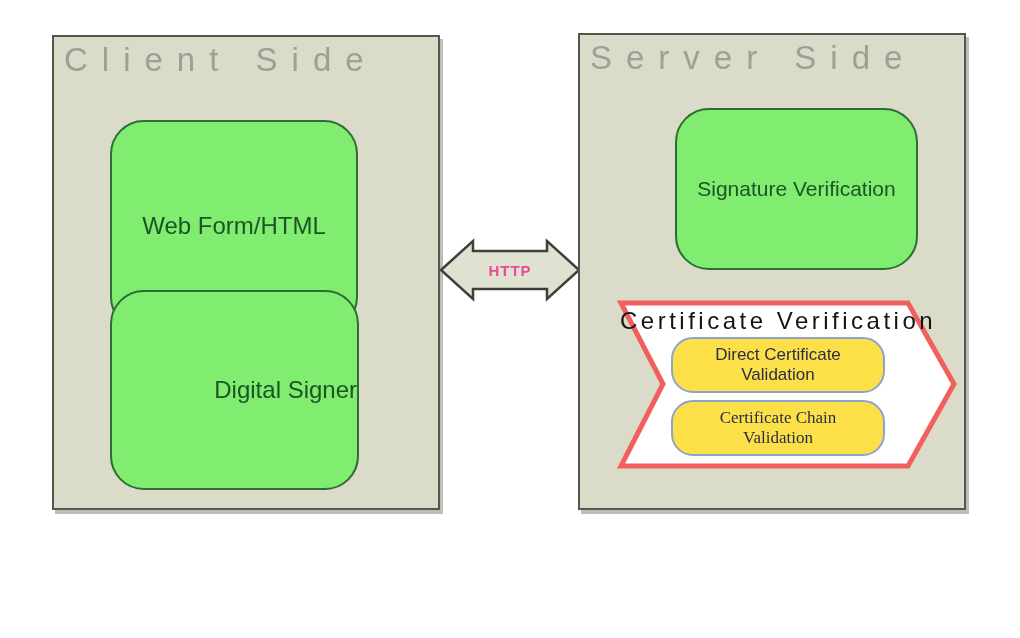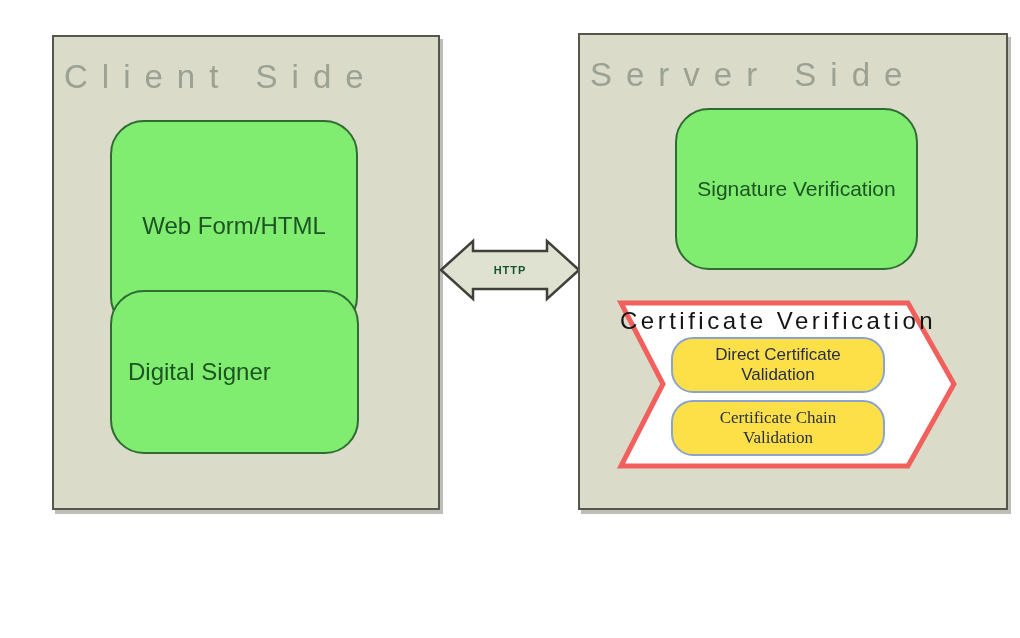--- a/index.html
+++ b/index.html
@@ -12,46 +12,45 @@
     font-family: "Liberation Sans", sans-serif;
     overflow: hidden;
   }
   .panel {
     position: absolute;
     background: #dadcc9;
     border: 2px solid #55564c;
     box-shadow: 3px 4px 0 rgba(110,110,100,0.45);
   }
   .panel-client { left: 52px; top: 35px; width: 388px; height: 475px; }
-  .panel-server { left: 578px; top: 33px; width: 430px; height: 477px; }
+  .panel-server { left: 578px; top: 33px; width: 388px; height: 477px; }
   .panel-title {
     font-size: 33px;
     letter-spacing: 14px;
     color: #9ba193;
-    padding: 21px 0 0 10px;
+    padding: 4px 0 0 10px;
     white-space: nowrap;
     overflow: hidden;
   }
   .green-box {
     position: absolute;
     background: #80ec70;
     border: 2px solid #2e6c33;
     border-radius: 34px;
     display: flex;
     align-items: center;
     justify-content: center;
     color: #1c5423;
     font-size: 24px;
     text-align: center;
   }
   .box-webform { left: 56px; top: 83px; width: 248px; height: 211px; }
   .box-signer {
-    left: 56px; top: 253px; width: 249px; height: 164px;
-    justify-content: flex-start;
-    padding-left: 16px;
+    left: 56px; top: 253px; width: 249px; height: 200px;
+    justify-content: flex-end;
     text-align: left;
   }
   .box-signature { left: 58px; top: 73px; width: 243px; height: 162px; font-size: 21px; margin-left: 37px; }
 
   .chevron-wrap {
     position: absolute;
     left: 31px; top: 263px;
     width: 348px; height: 173px;
   }
   .chevron-wrap svg { position: absolute; left: 0; top: 0; width: 100%; height: 100%; }
@@ -87,24 +86,24 @@
     left: 438px; top: 236px;
     width: 144px; height: 68px;
   }
   .connector svg { position: absolute; left: 0; top: 0; width: 100%; height: 100%; }
   .connector-label {
     position: absolute;
     left: 0; top: 0; width: 100%; height: 100%;
     display: flex;
     align-items: center;
     justify-content: center;
-    font-size: 11px;
+    font-size: 15px;
     font-weight: bold;
     letter-spacing: 1px;
-    color: #14532d;
+    color: #ec4899;
   }
 </style>
 </head>
 <body>
 
 <div class="canvas">
 
   <section class="panel panel-client">
     <div class="panel-title">Client Side</div>
     <div class="green-box box-webform">

